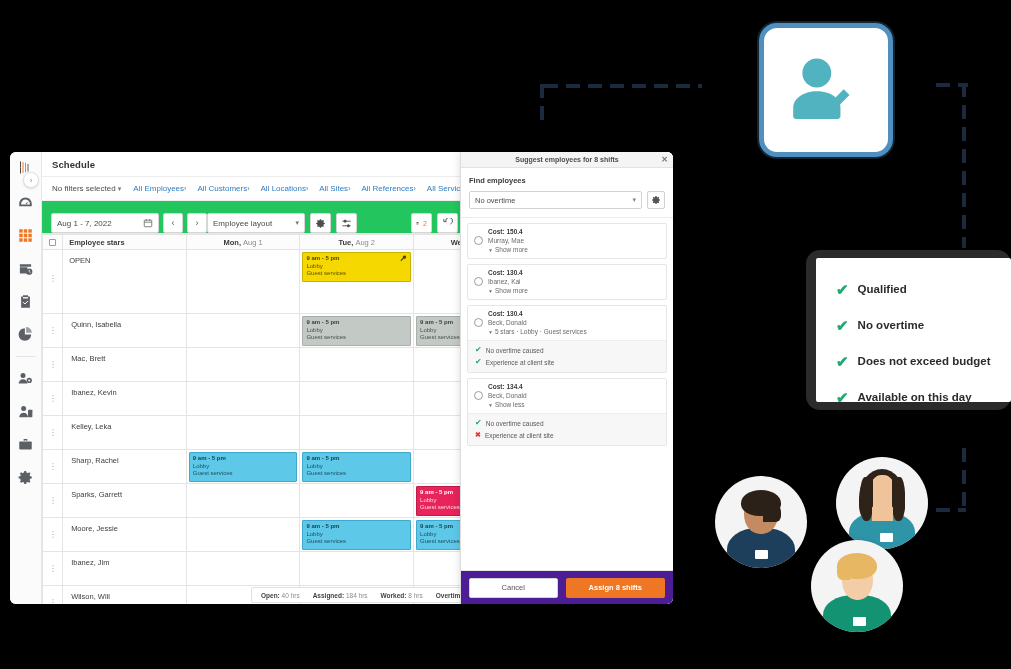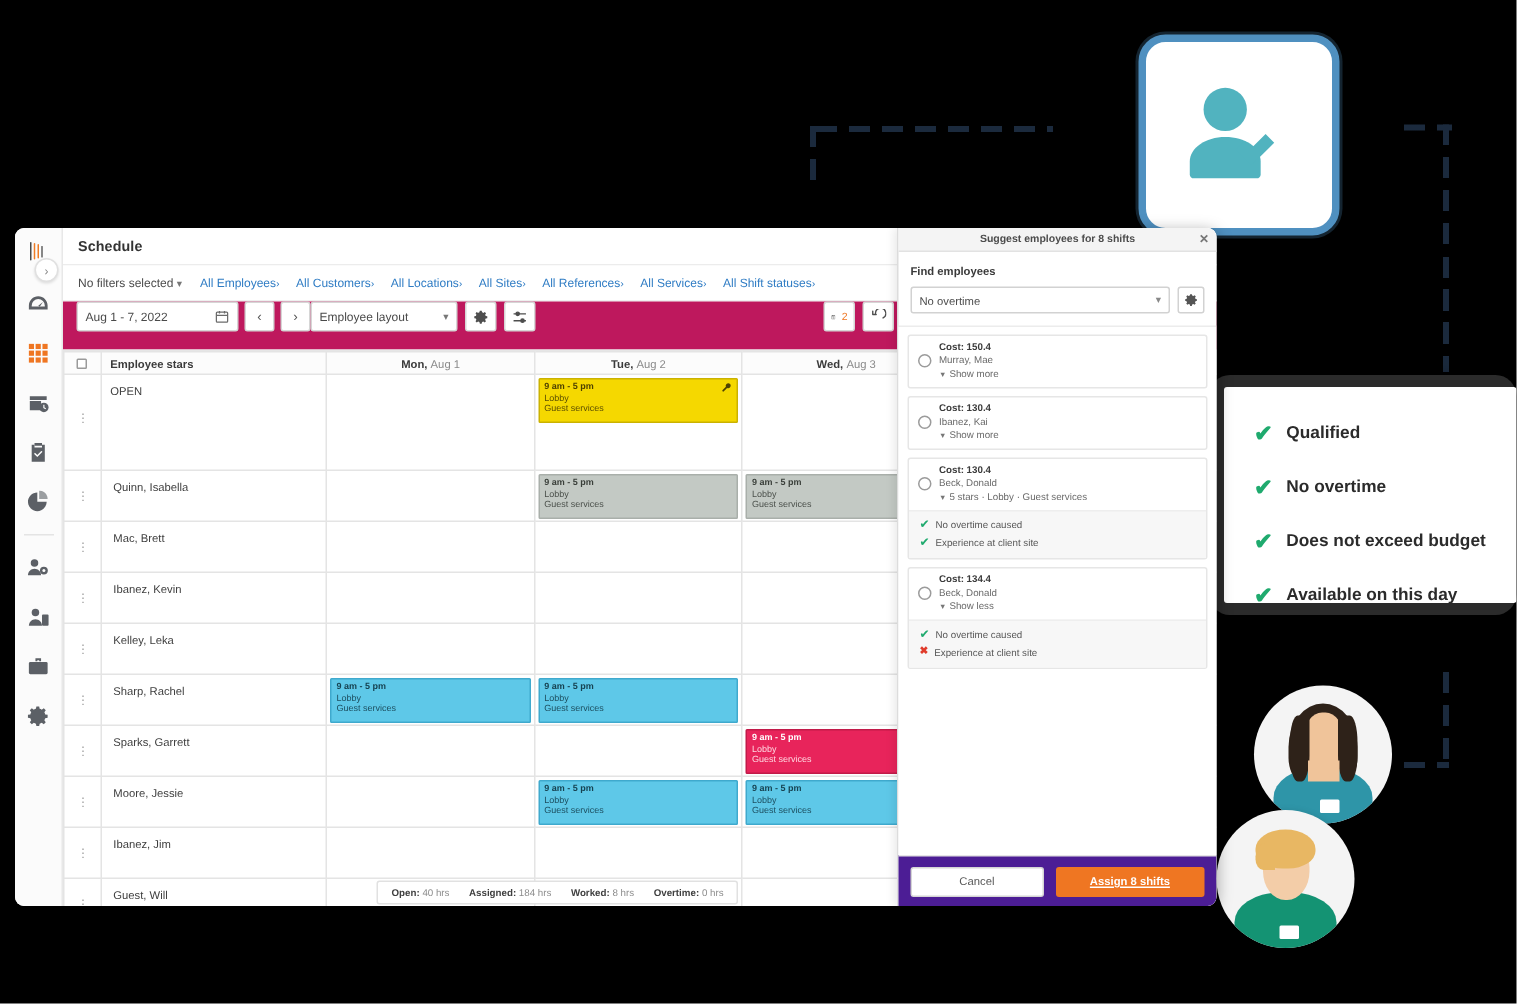--- a/index.html
+++ b/index.html
@@ -21,21 +21,21 @@
   }
   .dash-v {
     width: 4px;
     background-image: repeating-linear-gradient(to bottom, #1b2a3d 0 14px, transparent 14px 22px);
   }
 
   
   #app-window {
     position: absolute;
     left: 10px; top: 152px;
-    width: 801px; height: 452px;
+    width: 663px; height: 452px;
     background: #fff;
     border-radius: 6px;
     box-shadow: 0 2px 10px rgba(0,0,0,.35);
     overflow: hidden;
     display: flex;
   }
 
   
   #sidebar {
     width: 32px;
@@ -123,23 +123,23 @@
   }
   .filter-link .arr { font-size: 7px; }
   #clear-filters {
     margin-left: auto; color: #2f7cc4;
     text-decoration: underline; white-space: nowrap;
   }
 
   
   #toolbar {
     height: 32px; flex: 0 0 32px;
-    display: flex; align-items: flex-start;
+    display: flex; align-items: flex-end;
     padding: 0 9px;
-    background: #be185d;
+    background: #22c55e;
   }
   .tb-box {
     height: 20px;
     border: 1px solid #d6d6d6;
     border-radius: 2px;
     background: #fff;
     display: flex; align-items: center;
     font-size: 8px; color: #4a4a4a;
   }
   #daterange { width: 108px; padding: 0 5px; justify-content: space-between; }
@@ -292,21 +292,21 @@
   #sp-cancel {
     flex: 1; height: 20px;
     border: 1px solid #d5d5d5; border-radius: 2px;
     background: #fff; color: #555; font-size: 7.5px;
     display: flex; align-items: center; justify-content: center;
   }
   #sp-assign {
     flex: 1.15; height: 20px;
     border: none; border-radius: 2px;
     background: #ef7622; color: #fff; font-size: 7.5px; font-weight: bold;
-    display: flex; align-items: center; justify-content: center; text-decoration: underline;
+    display: flex; align-items: center; justify-content: center;
   }
 
   
   #usercheck-card {
     position: absolute;
     left: 759px; top: 23px;
     width: 134px; height: 134px;
     background: #fff;
     border: 5px solid #4f90c0;
     border-radius: 18px;
@@ -898,21 +898,21 @@
               <td></td>
               <td></td>
               <td></td>
             </tr>
 
             <tr>
               <td>
                   <div class="grip">⋮</div>
                 </td>
               <td>
-                  <div class="emp-name">Guest, Will</div>
+                  <div class="emp-name">Wilson, Will</div>
                 </td>
               <td></td>
               <td></td>
               <td></td>
               <td></td>
               <td></td>
             </tr>
 
           </tbody>
         </table>

